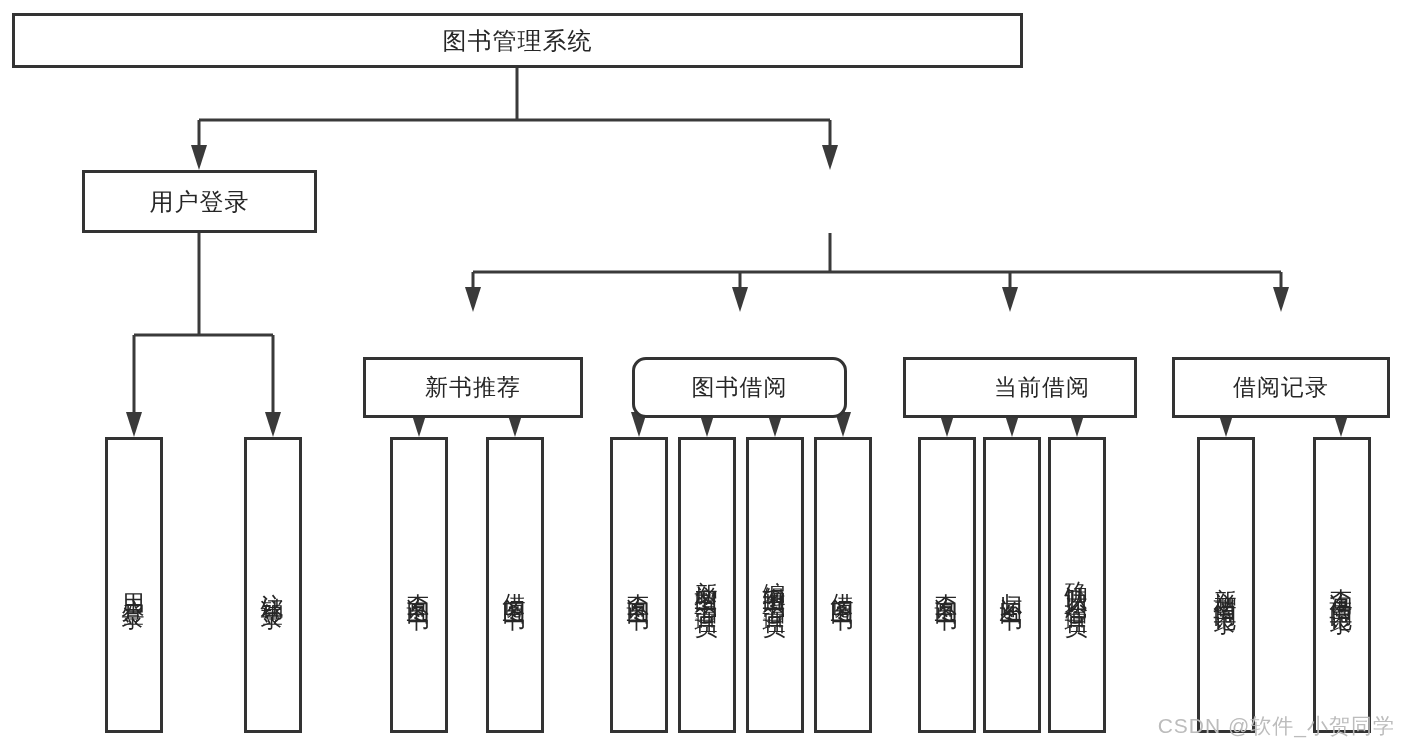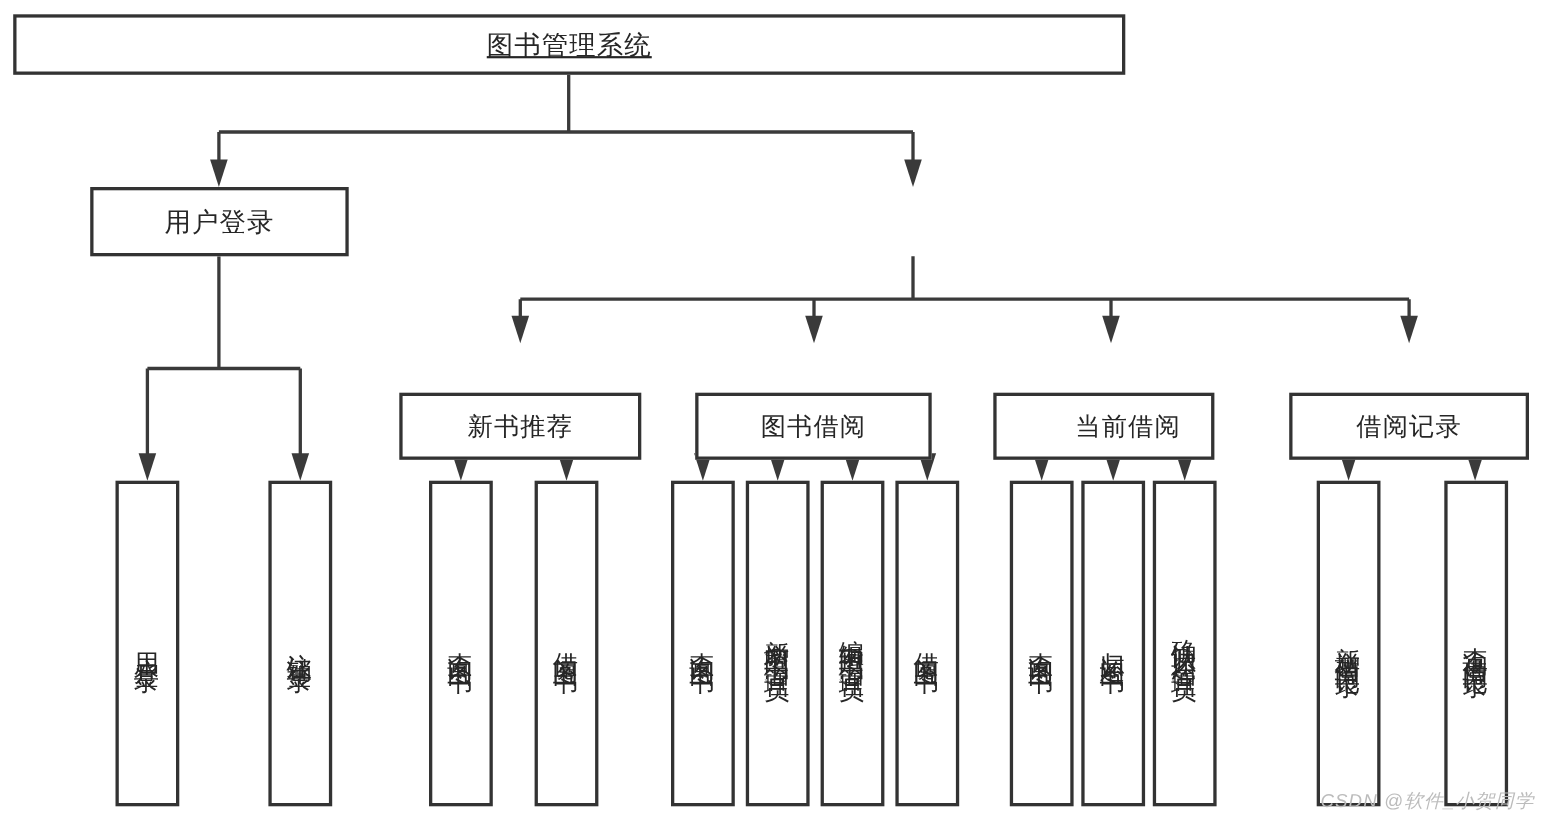--- a/index.html
+++ b/index.html
@@ -23,42 +23,41 @@
   .wires polygon{fill:currentColor;stroke:none;}
   .node{
     position:absolute;
     background:#fff;
     border:3px solid var(--box_border);
     display:flex;align-items:center;justify-content:center;
     font-size:24px;
     letter-spacing:1px;
     color:var(--text);
   }
-  .node--root{left:12px;top:13px;width:1011px;height:55px;text-decoration:underline;}
+  .node--root{left:12px;top:13px;width:1011px;height:55px;}
   .node--l2{top:170px;width:235px;height:63px;}
   .node--l3{top:312px;height:61px;font-size:23px;margin-top:45px;}
   .leaf{
     position:absolute;
     top:437px;height:296px;width:58px;
     background:#fff;
     border:3px solid var(--box_border);
     display:flex;align-items:center;justify-content:center;
     writing-mode:vertical-rl;
     text-orientation:mixed;
     font-size:23px;
     letter-spacing:5px;
     color:var(--text);
   }
   .watermark{
     position:absolute;
     right:10px;bottom:7px;
-    font-size:17px;
+    font-size:21px;
     color:var(--watermark);
     letter-spacing:1px;
-    font-style:italic;
   }
 </style>
 </head>
 <body>
 
 <div class="canvas">
 
   <svg class="wires" viewBox="0 0 1405 747" xmlns="http://www.w3.org/2000/svg">
 
     <g>
@@ -107,22 +106,22 @@
       <polygon points="1226,437 1218,412 1234,412"></polygon>
       <polygon points="1341,437 1333,412 1349,412"></polygon>
     </g>
   </svg>
 
   <div class="node node--root">图书管理系统</div>
 
   <div class="node node--l2" style="left:82px;">用户登录</div>
 
   <div class="node node--l3" style="left:363px;width:220px;">新书推荐</div>
-  <div class="node node--l3" style="left:632px;width:215px;">图书借阅</div>
-  <div class="node node--l3" style="left:903px;width:201px;padding-left:44px;">当前借阅</div>
+  <div class="node node--l3" style="left:632px;width:215px;border-radius:14px;">图书借阅</div>
+  <div class="node node--l3" style="left:903px;width:234px;padding-left:44px;">当前借阅</div>
   <div class="node node--l3" style="left:1172px;width:218px;">借阅记录</div>
 
   <div class="leaf" style="left:105px;">用户登录</div>
   <div class="leaf" style="left:244px;">注销登录</div>
 
   <div class="leaf" style="left:390px;">查询图书</div>
   <div class="leaf" style="left:486px;">借阅图书</div>
 
   <div class="leaf" style="left:610px;">查询图书</div>
   <div class="leaf" style="left:678px;">新增图书（管理员）</div>

